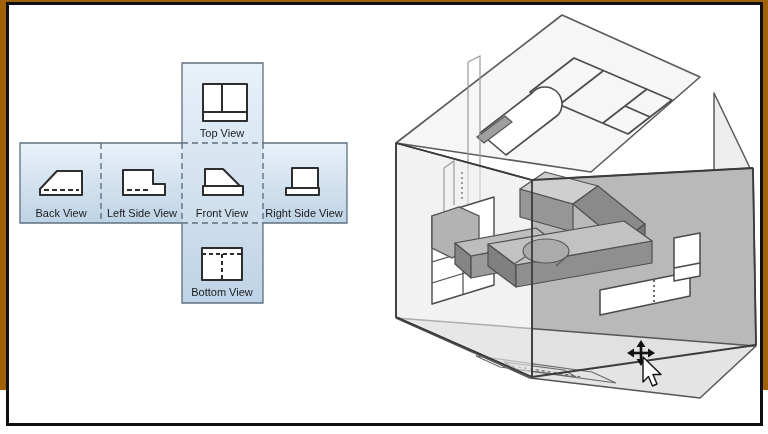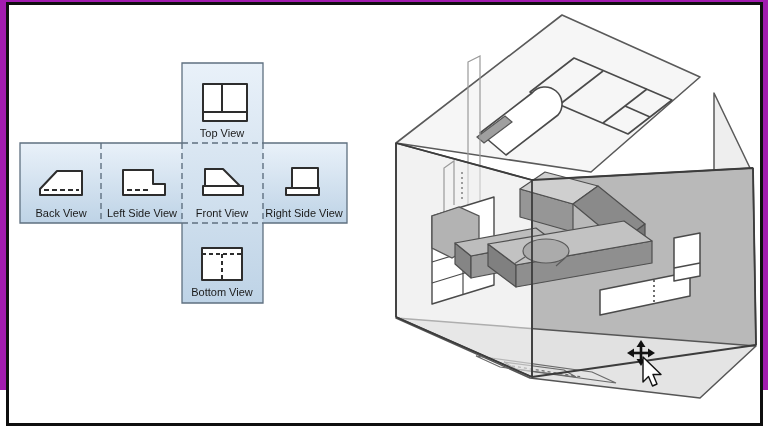--- a/index.html
+++ b/index.html
@@ -1,17 +1,17 @@
 <!DOCTYPE html>
 <html><head>
 <meta charset="utf-8">
 <style>
   html,body{margin:0;padding:0;background:#ffffff;width:768px;height:434px;overflow:hidden;
             font-family:"Liberation Sans", sans-serif;}
-  .stage{position:absolute;left:0;top:0;width:768px;height:390px;background:#a21caf;}
+  .stage{position:absolute;left:0;top:0;width:768px;height:390px;background:#a16207;}
   .frame{position:absolute;left:6px;top:2px;width:757px;height:424px;
          box-sizing:border-box;border:3px solid #0f0f0f;background:#ffffff;}
   svg{position:absolute;left:0;top:0;}
   #leftSvg{left:0;top:0;}
   #rightSvg{left:384px;top:0;}
   .vlabel{font-family:"Liberation Sans",sans-serif;font-size:11px;fill:#1a1a1a;}
 </style>
 </head>
 <body>
 

